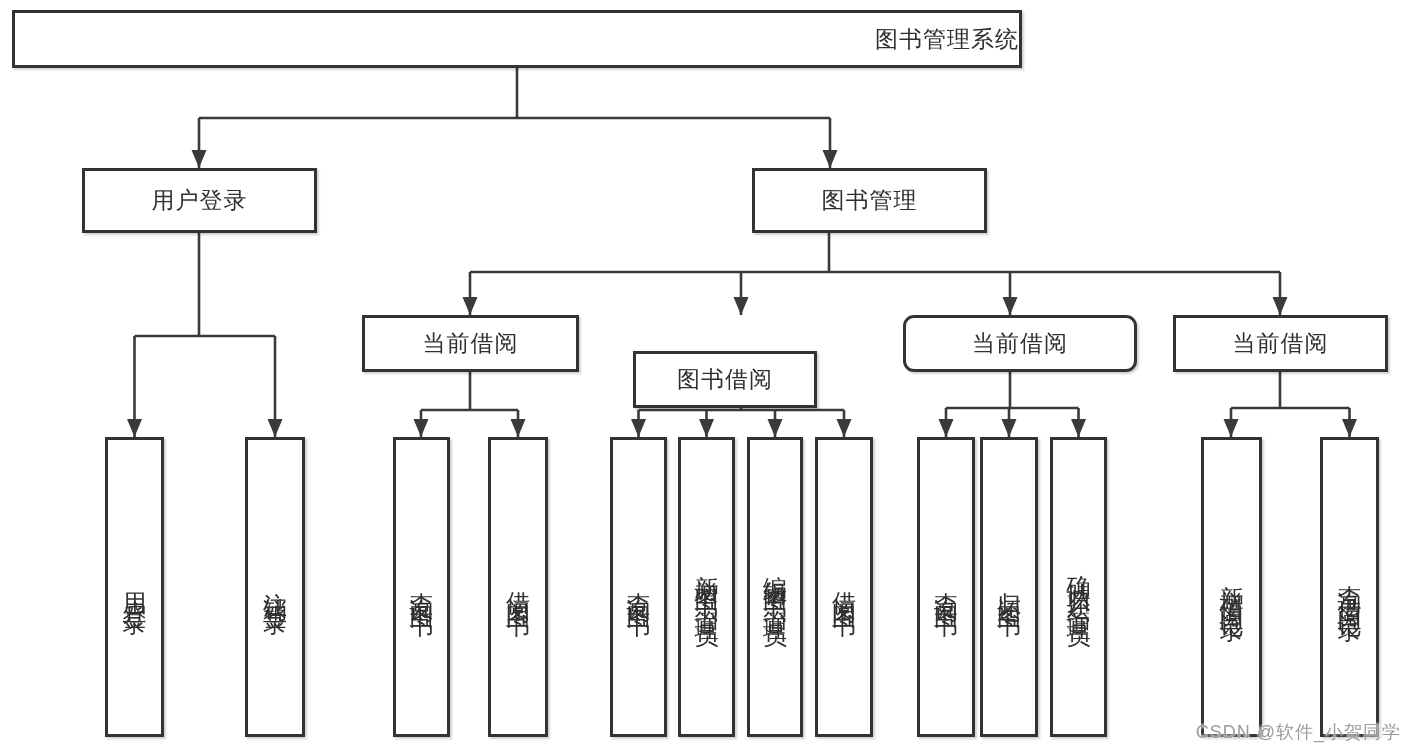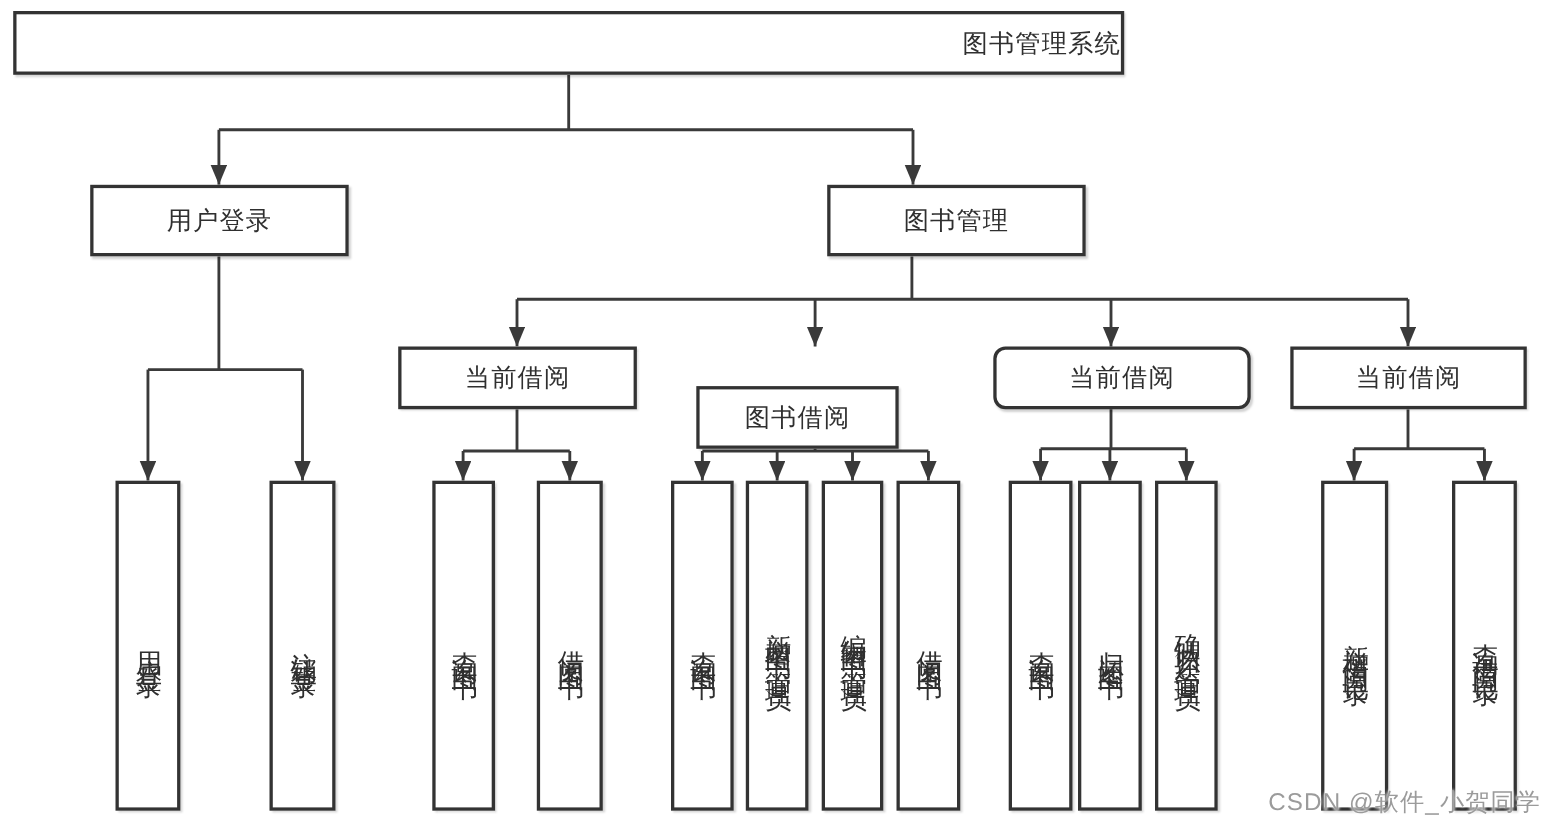--- a/index.html
+++ b/index.html
@@ -32,21 +32,21 @@
     text-orientation:mixed;
     font-size:24px;
     line-height:1;
     letter-spacing:7px;
     white-space:nowrap;
   }
   .watermark{
     position:absolute;
     right:4px;bottom:3px;
     z-index:3;
-    font-size:22px;
+    font-size:18px;
     color:#9b9b9b;
     letter-spacing:1px;
     white-space:nowrap;
     text-shadow:0 0 3px #ffffff,0 0 3px #ffffff;
   }
 </style>
 </head>
 <body>
 
 <div class="canvas">

